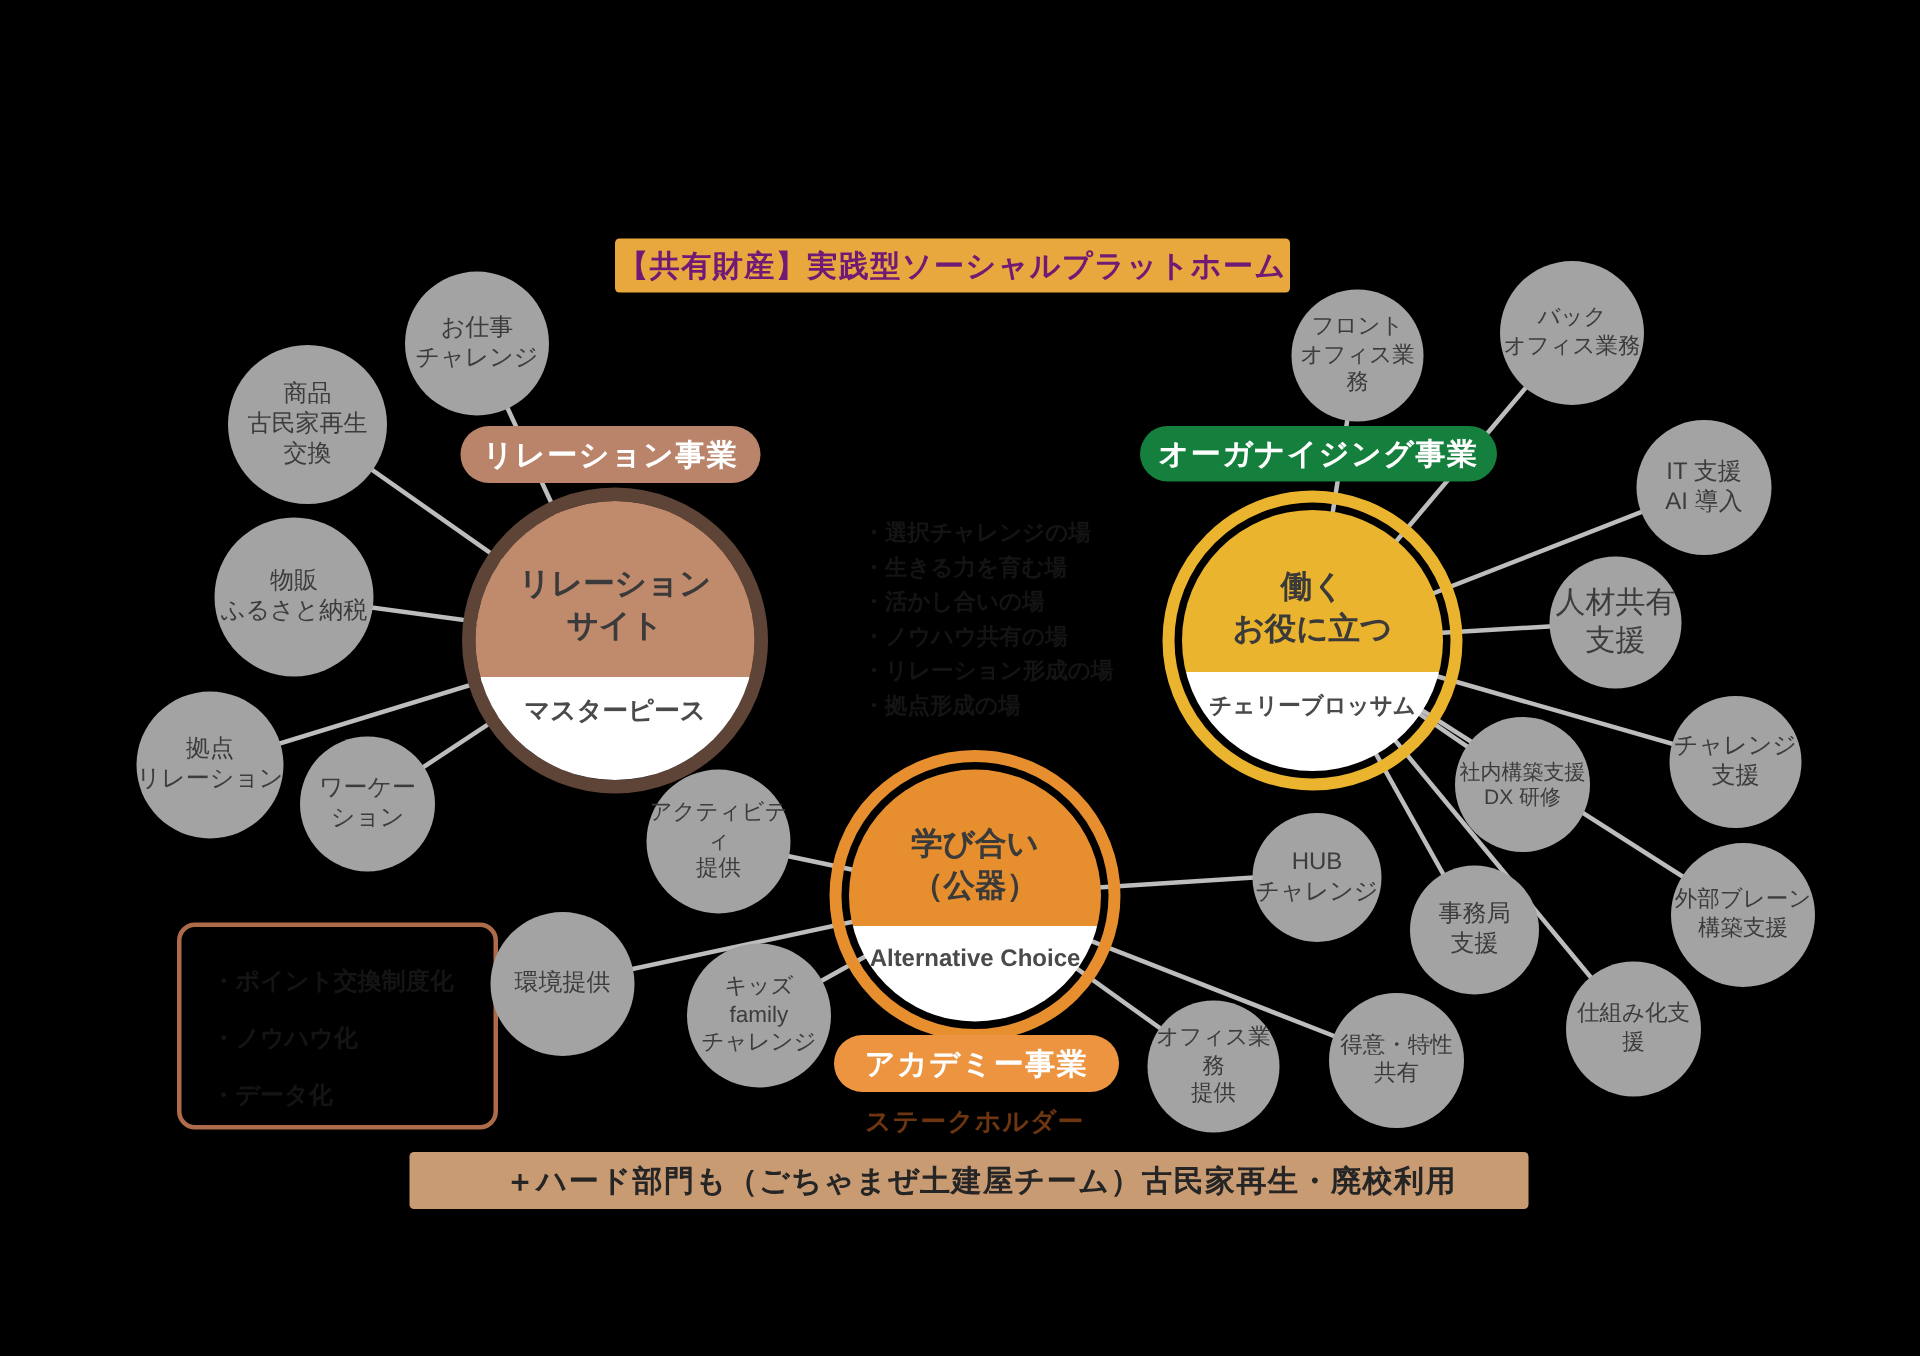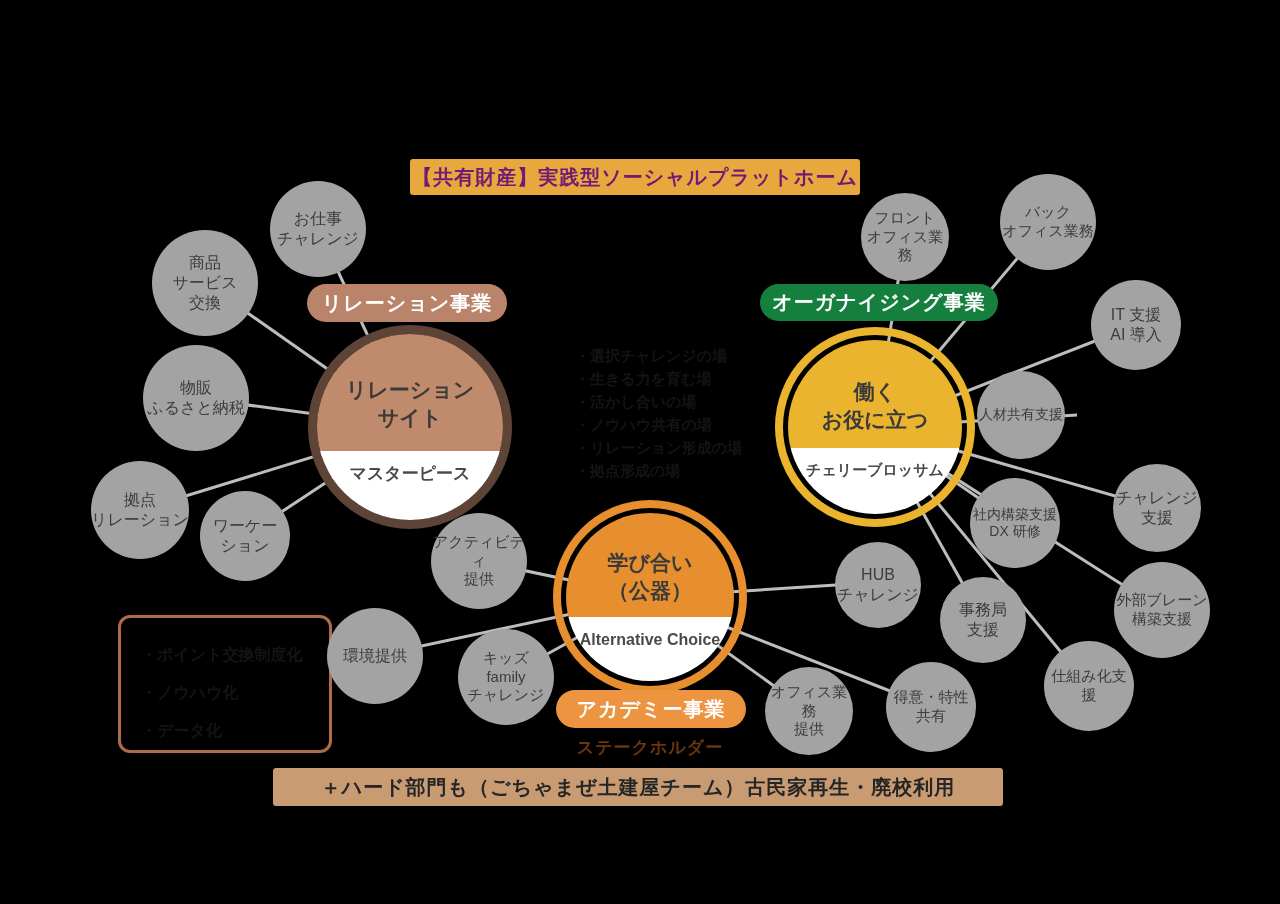--- a/index.html
+++ b/index.html
@@ -13,21 +13,21 @@
   .hub-inner{position:absolute;border-radius:50%;}
   .hub-title{position:absolute;left:0;width:100%;text-align:center;color:#3a3a3a;
              font-size:21px;font-weight:600;line-height:1.35;white-space:pre-line;}
   .hub-sub{position:absolute;left:0;width:100%;text-align:center;color:#4a4a4a;
            font-size:17px;font-weight:600;}
   .pill{position:absolute;border-radius:999px;display:flex;align-items:center;justify-content:center;
         color:#fff;font-weight:bold;font-size:20px;letter-spacing:1px;}
   .banner{position:absolute;z-index:5;display:flex;align-items:center;justify-content:center;
           font-weight:bold;border-radius:3px;}
   #title-banner{left:410px;top:159px;width:450px;height:36px;color:#701a75;font-size:20px;letter-spacing:1px;}
-  #bottom-banner{left:273px;top:768px;width:730px;height:38px;color:#252525;font-size:20px;letter-spacing:1px;}
+  #bottom-banner{left:273px;top:768px;width:730px;height:38px;color:#252525;font-size:20px;letter-spacing:1px;padding-left:16px;}
   #center-notes{position:absolute;z-index:2;left:575px;top:344px;color:#141414;
                 font-size:15px;font-weight:bold;}
   #center-notes div{height:23px;line-height:23px;}
   #side-box{position:absolute;z-index:2;left:118px;top:615px;width:188px;height:114px;
             border:3px solid #AD6B4A;border-radius:12px;padding:18px 0 0 20px;
             color:#141414;font-size:16px;font-weight:bold;}
   #side-box div{height:38px;line-height:38px;}
   #stakeholder{position:absolute;z-index:3;left:560px;top:736px;width:180px;text-align:center;
                color:#6d3510;font-size:17px;font-weight:bold;letter-spacing:1px;}
 </style>
@@ -85,21 +85,21 @@
     <div class="hub-inner" style="inset:0;background:linear-gradient(#C08A6C 0 63%,#fff 63%);">
       <div class="hub-title" style="top:42px;">リレーション
 サイト</div>
       <div class="hub-sub" style="top:128px;">マスターピース</div>
     </div>
   </div>
 
   <div class="sat" style="left:270px;top:181px;width:96px;height:96px;">お仕事
 チャレンジ</div>
   <div class="sat" style="left:152px;top:230px;width:106px;height:106px;">商品
-サービス
+古民家再生
 交換</div>
   <div class="sat" style="left:143px;top:345px;width:106px;height:106px;">物販
 ふるさと納税</div>
   <div class="sat" style="left:91px;top:461px;width:98px;height:98px;">拠点
 リレーション</div>
   <div class="sat" style="left:200px;top:491px;width:90px;height:90px;">ワーケー
 ション</div>
 
   <div class="pill" style="left:760px;top:284px;width:238px;height:37px;background:#15803d;z-index:3;">オーガナイジング事業</div>
 
@@ -110,21 +110,21 @@
       <div class="hub-sub" style="top:121px;font-size:15px;">チェリーブロッサム</div>
     </div>
   </div>
 
   <div class="sat" style="left:861px;top:193px;width:88px;height:88px;font-size:15px;">フロント
 オフィス業務</div>
   <div class="sat" style="left:1000px;top:174px;width:96px;height:96px;font-size:15px;">バック
 オフィス業務</div>
   <div class="sat" style="left:1091px;top:280px;width:90px;height:90px;">IT 支援
 AI 導入</div>
-  <div class="sat" style="left:977px;top:371px;width:88px;height:88px;font-size:14px;">人材共有支援</div>
+  <div class="sat" style="left:1033px;top:371px;width:88px;height:88px;font-size:20px;">人材共有支援</div>
   <div class="sat" style="left:1113px;top:464px;width:88px;height:88px;">チャレンジ
 支援</div>
   <div class="sat" style="left:1114px;top:562px;width:96px;height:96px;font-size:15px;">外部ブレーン
 構築支援</div>
   <div class="sat" style="left:970px;top:478px;width:90px;height:90px;font-size:14px;">社内構築支援
 DX 研修</div>
   <div class="sat" style="left:940px;top:577px;width:86px;height:86px;">事務局
 支援</div>
   <div class="sat" style="left:1044px;top:641px;width:90px;height:90px;font-size:15px;text-align:center;">仕組み化支援</div>
 

